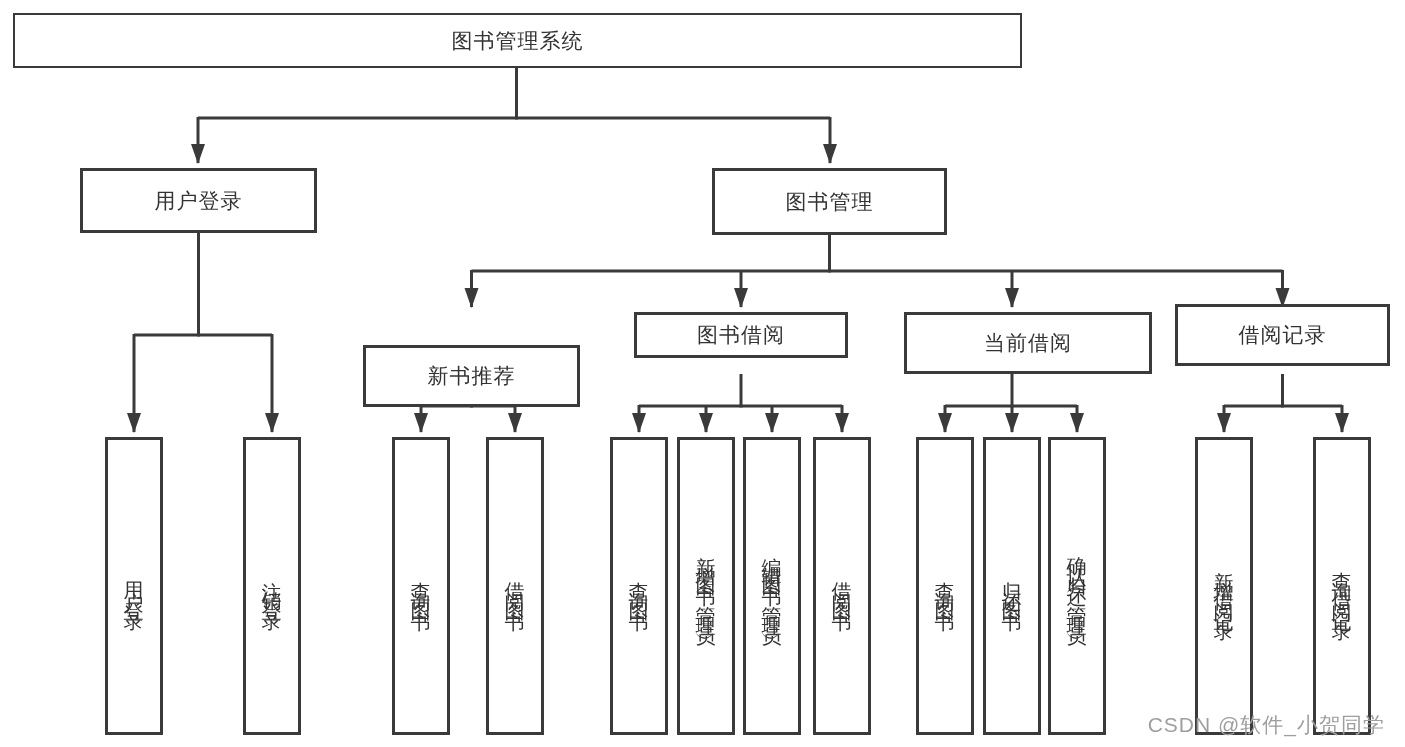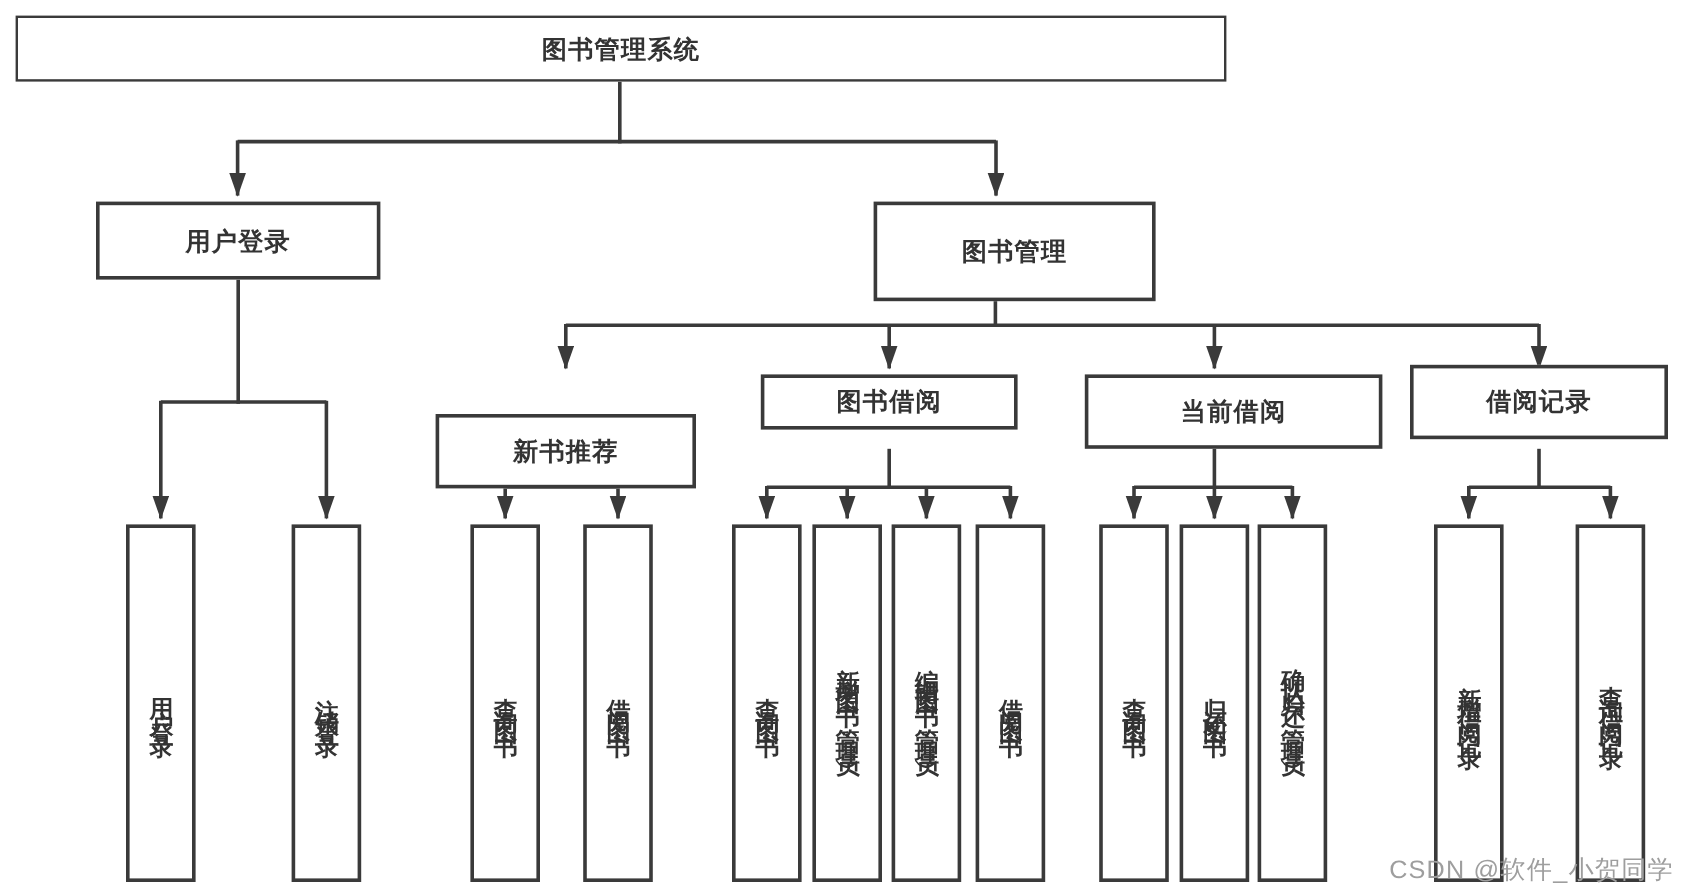--- a/index.html
+++ b/index.html
@@ -32,36 +32,35 @@
     position: absolute;
     background: var(--bg-color);
     border: 3px solid var(--line-color);
     color: var(--text-color);
     display: flex;
     align-items: center;
     justify-content: center;
     font-size: 21px;
     letter-spacing: 1px;
     text-align: center;
-    font-weight: bold;
   }
   .node.root { border-width: 2px; }
   .node.leaf {
     writing-mode: vertical-rl;
     text-orientation: mixed;
     font-size: 20px;
     letter-spacing: 10px;
     line-height: 1;
     width: 58px;
     top: 437px;
     height: 298px;
   }
   .watermark {
     position: absolute;
-    right: 10px;
+    right: 20px;
     top: 711px;
     font-size: 21px;
     color: var(--watermark-color);
     letter-spacing: 1px;
     white-space: nowrap;
   }
 </style>
 </head>
 <body>
 
@@ -111,21 +110,21 @@
 
     <line x1="1282.5" y1="374" x2="1282.5" y2="407.5"></line>
     <line x1="1224" y1="406" x2="1342" y2="406"></line>
     <line x1="1224" y1="405" x2="1224" y2="432" marker-end="url(#arw)"></line>
     <line x1="1342" y1="405" x2="1342" y2="432" marker-end="url(#arw)"></line>
   </svg>
 
   <div class="node root" style="left:13px; top:13px; width:1009px; height:55px;">图书管理系统</div>
 
   <div class="node" style="left:80px; top:168px; width:237px; height:65px;">用户登录</div>
-  <div class="node" style="left:728px; top:168px; width:235px; height:83px;">图书管理</div>
+  <div class="node" style="left:712px; top:168px; width:235px; height:67px;">图书管理</div>
 
   <div class="node" style="left:363px; top:312px; width:217px; height:62px;margin-top:33px;">新书推荐</div>
   <div class="node" style="left:634px; top:312px; width:214px; height:46px;">图书借阅</div>
   <div class="node" style="left:904px; top:312px; width:248px; height:62px;">当前借阅</div>
   <div class="node" style="left:1175px; top:304px; width:215px; height:62px;">借阅记录</div>
 
   <div class="node leaf" style="left:105px;">用户登录</div>
   <div class="node leaf" style="left:243px;">注销登录</div>
 
   <div class="node leaf" style="left:392px;">查询图书</div>

